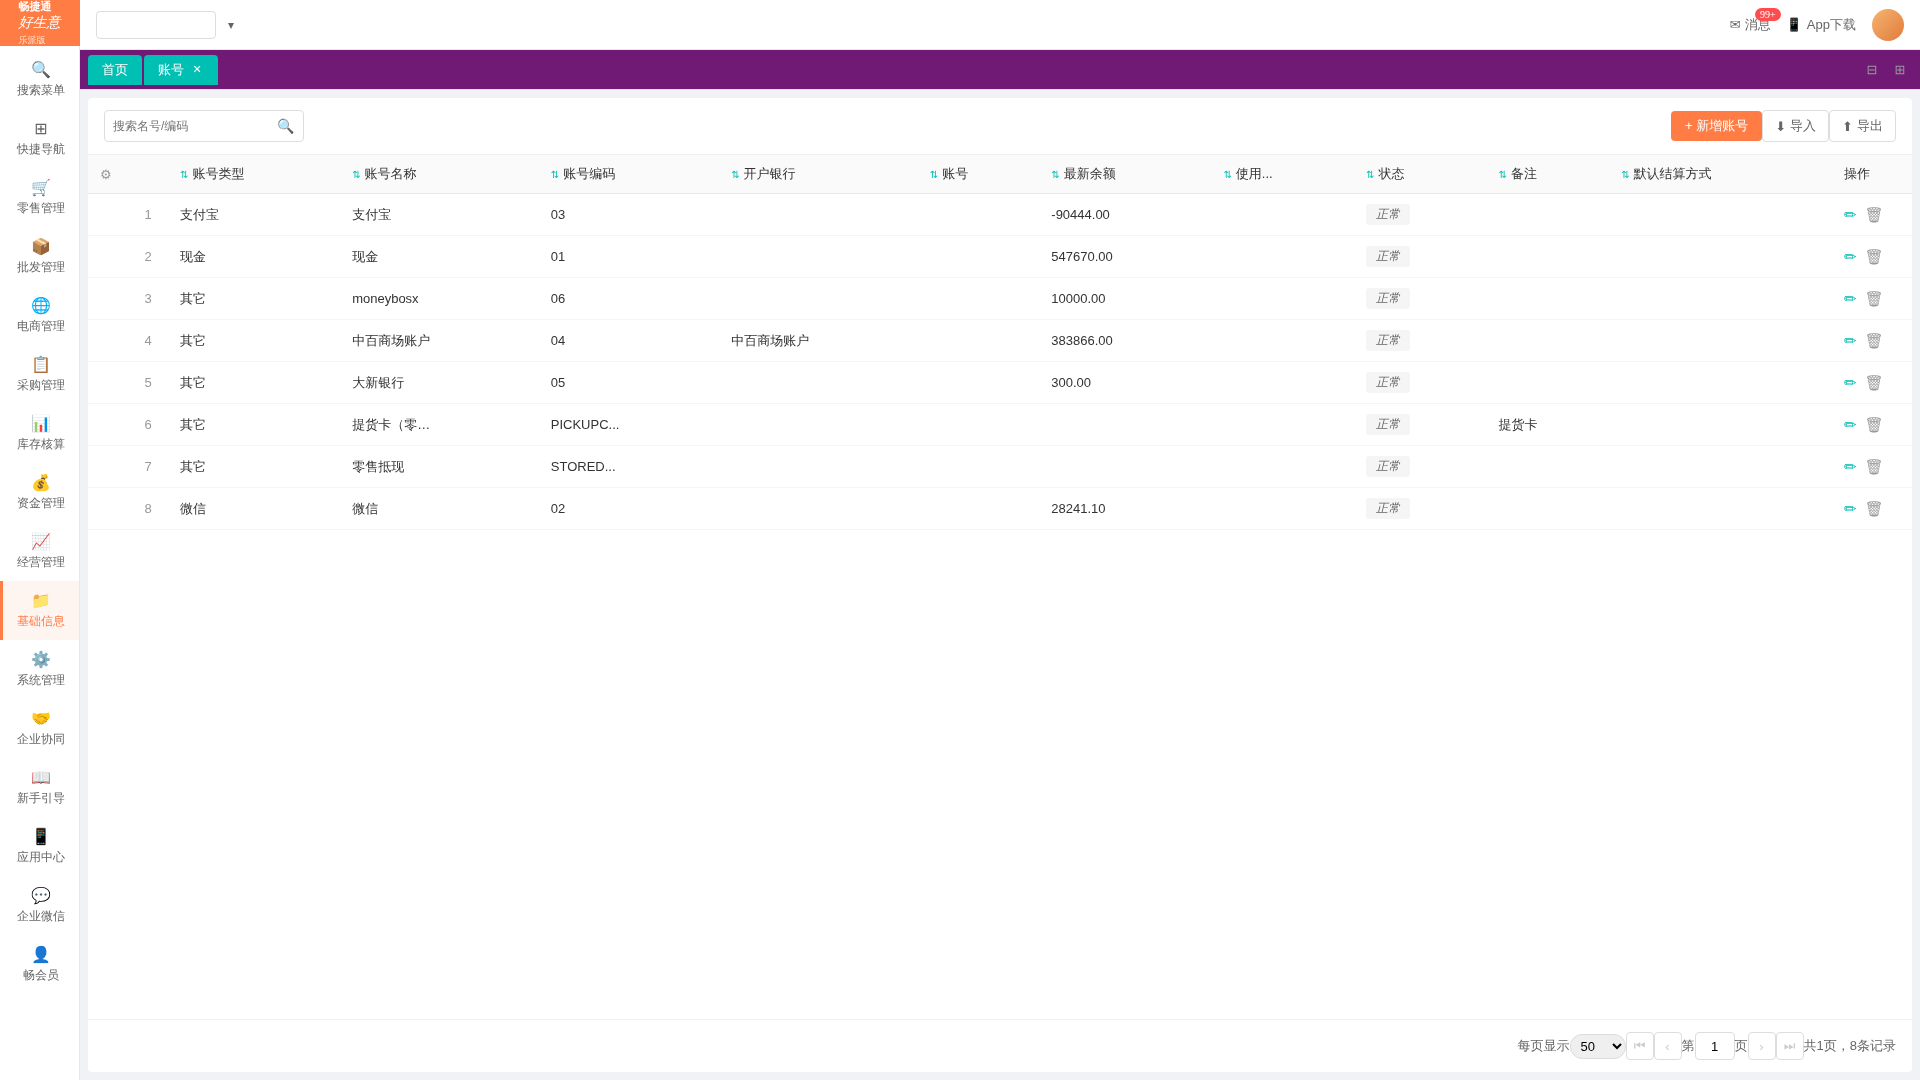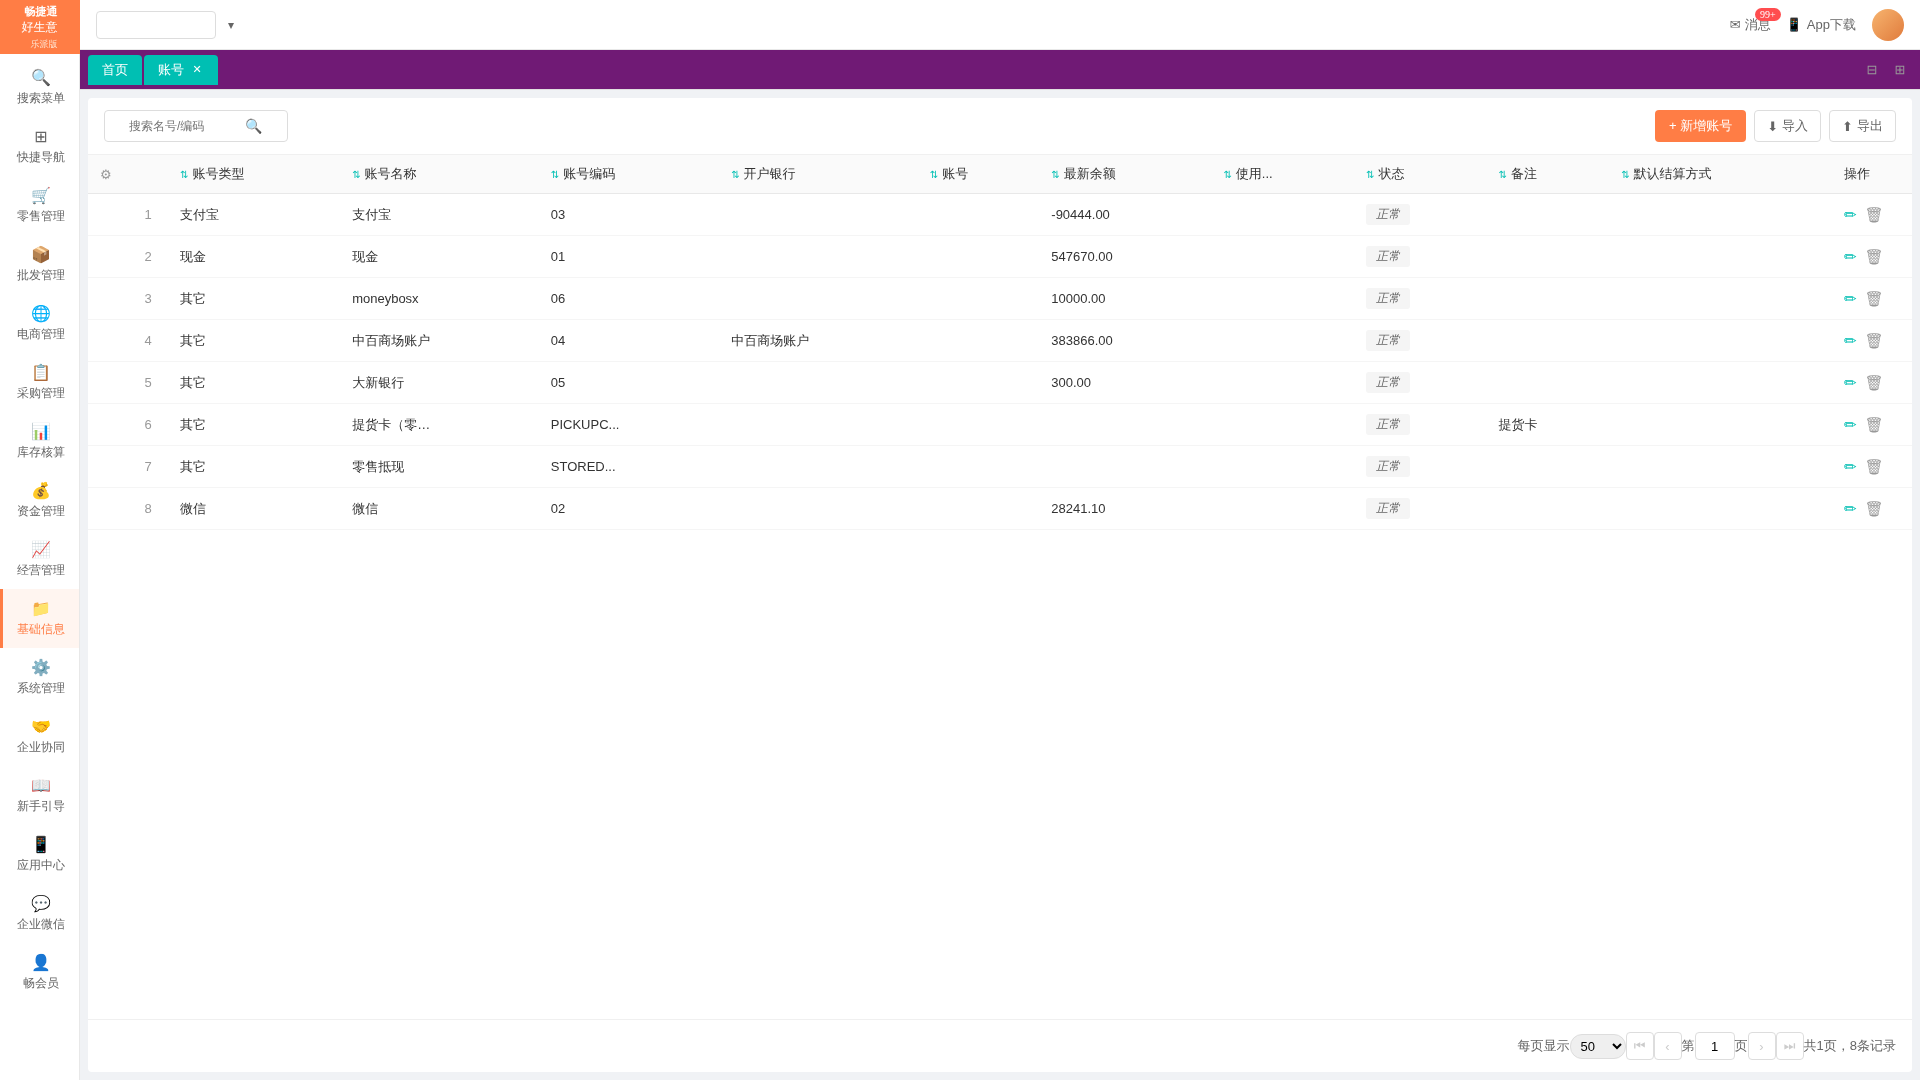--- a/index.html
+++ b/index.html
@@ -10,28 +10,28 @@
       width: 80px;
       background: #fff;
       display: flex;
       flex-direction: column;
       align-items: center;
       border-right: 1px solid #e8e8e8;
       flex-shrink: 0;
     }
     .sidebar-logo {
       width: 80px;
-      height: 54px;
+      height: 46px;
       background: #ff7d45;
       display: flex;
       align-items: center;
       justify-content: center;
       color: white;
       font-size: 10px;
-      text-align: right;
+      text-align: left;
       cursor: pointer;
     }
     .sidebar-menu {
       display: flex;
       flex-direction: column;
       width: 100%;
       margin-top: 4px;
     }
     .sidebar-item {
       display: flex;
@@ -193,37 +193,37 @@
       justify-content: space-between;
       padding: 12px 16px;
       border-bottom: 1px solid #f0f0f0;
     }
     .toolbar-left { display: flex; align-items: center; gap: 8px; }
     .search-input-wrap {
       display: flex;
       align-items: center;
       border: 1px solid #ddd;
       border-radius: 4px;
-      padding: 0 24px;
+      padding: 0 8px;
       height: 32px;
-      width: 184px;
+      width: 200px;
     }
     .search-input {
       border: none;
       outline: none;
       font-size: 12px;
       width: 100%;
       color: #999;
     }
     .search-icon-btn {
       cursor: pointer;
       color: #999;
       font-size: 14px;
     }
-    .toolbar-right { display: flex; gap: 8px; }
+    .toolbar-right { display: flex; align-items: center; }
     .btn-add {
       background: #ff7d45;
       color: white;
       border: none;
       border-radius: 4px;
       padding: 6px 14px;
       font-size: 13px;
       cursor: pointer;
       display: flex;
       align-items: center;
@@ -330,21 +330,21 @@
       outline: none;
     }
   </style>
 </head>
 <body>
 
 <div class="sidebar">
   <div class="sidebar-logo">
     <div>
       <div style="font-size:11px;font-weight:bold;color:white;">畅捷通</div>
-      <div style="font-size:12px;color:white;">好生意</div>
+      <div style="font-size:14px;color:white;font-style:italic;">好生意</div>
       <div style="font-size:9px;color:#ffe0cc;margin-top:2px;">乐派版</div>
     </div>
   </div>
   <div class="sidebar-menu">
     <div class="sidebar-item">
       <span class="sidebar-item-icon">🔍</span>
       <span>搜索菜单</span>
     </div>
     <div class="sidebar-item">
       <span class="sidebar-item-icon">⊞</span>

